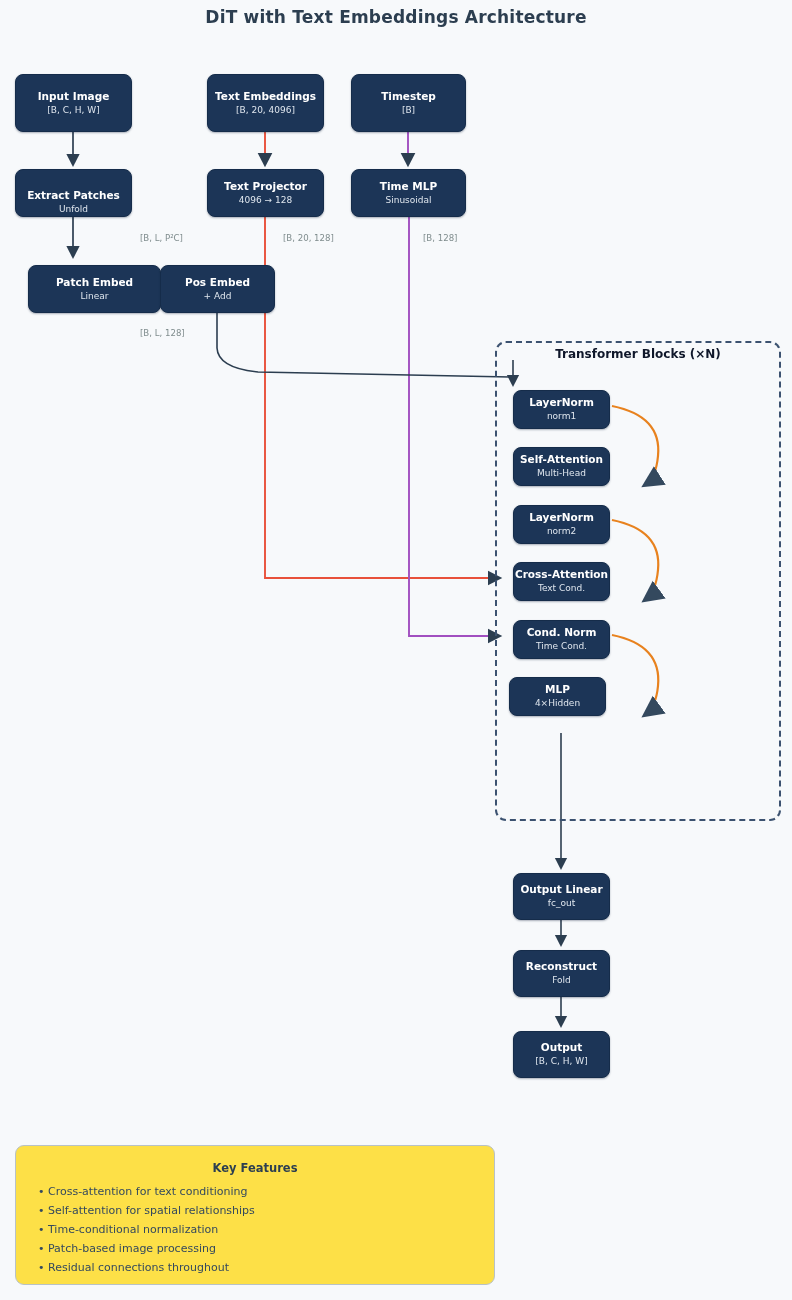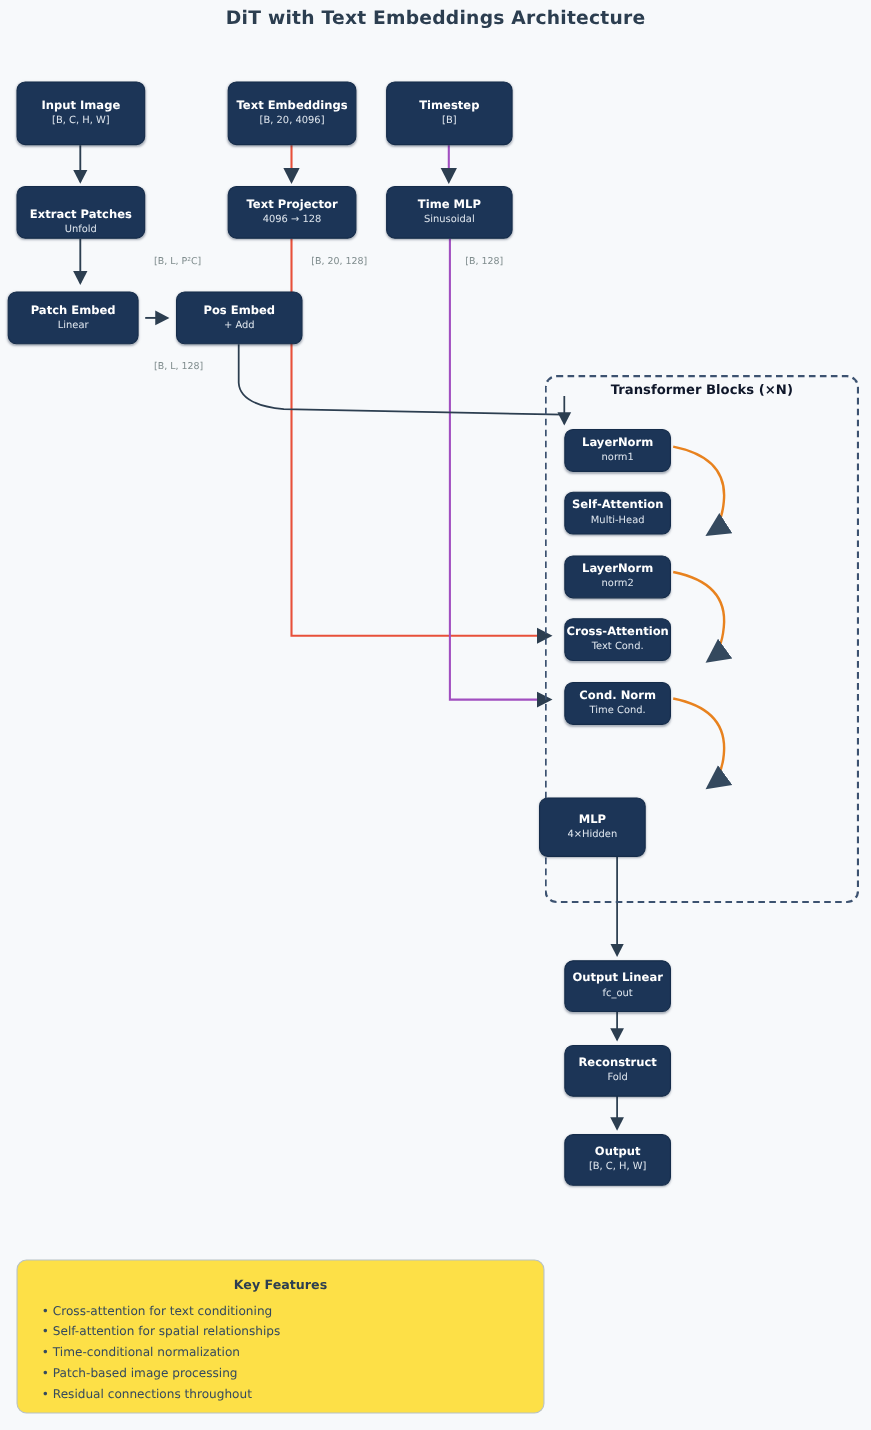--- a/index.html
+++ b/index.html
@@ -122,21 +122,21 @@
   <div class="node" style="left:207px;top:169px;width:117px;height:48px;">
     <span class="n-title">Text Projector</span>
     <span class="n-sub">4096 → 128</span>
   </div>
 
   <div class="node" style="left:351px;top:169px;width:115px;height:48px;">
     <span class="n-title">Time MLP</span>
     <span class="n-sub">Sinusoidal</span>
   </div>
 
-  <div class="node" style="left:7px;top:265px;width:119px;height:48px;align-items:center;">
+  <div class="node" style="left:28px;top:265px;width:133px;height:48px;align-items:center;">
     <span class="n-title">Patch Embed</span>
     <span class="n-sub">Linear</span>
   </div>
 
   <div class="node" style="left:160px;top:265px;width:115px;height:48px;">
     <span class="n-title">Pos Embed</span>
     <span class="n-sub">+ Add</span>
   </div>
 
   <div class="node" style="left:513px;top:390px;width:97px;height:39px;">
@@ -157,21 +157,21 @@
   <div class="node" style="left:513px;top:562px;width:97px;height:39px;">
     <span class="n-title">Cross-Attention</span>
     <span class="n-sub">Text Cond.</span>
   </div>
 
   <div class="node" style="left:513px;top:620px;width:97px;height:39px;">
     <span class="n-title">Cond. Norm</span>
     <span class="n-sub">Time Cond.</span>
   </div>
 
-  <div class="node" style="left:490px;top:677px;width:97px;height:54px;margin-top:48px;">
+  <div class="node" style="left:509px;top:677px;width:97px;height:39px;">
     <span class="n-title">MLP</span>
     <span class="n-sub">4×Hidden</span>
   </div>
 
   <div class="node" style="left:513px;top:873px;width:97px;height:47px;">
     <span class="n-title">Output Linear</span>
     <span class="n-sub">fc_out</span>
   </div>
 
   <div class="node" style="left:513px;top:950px;width:97px;height:47px;">

